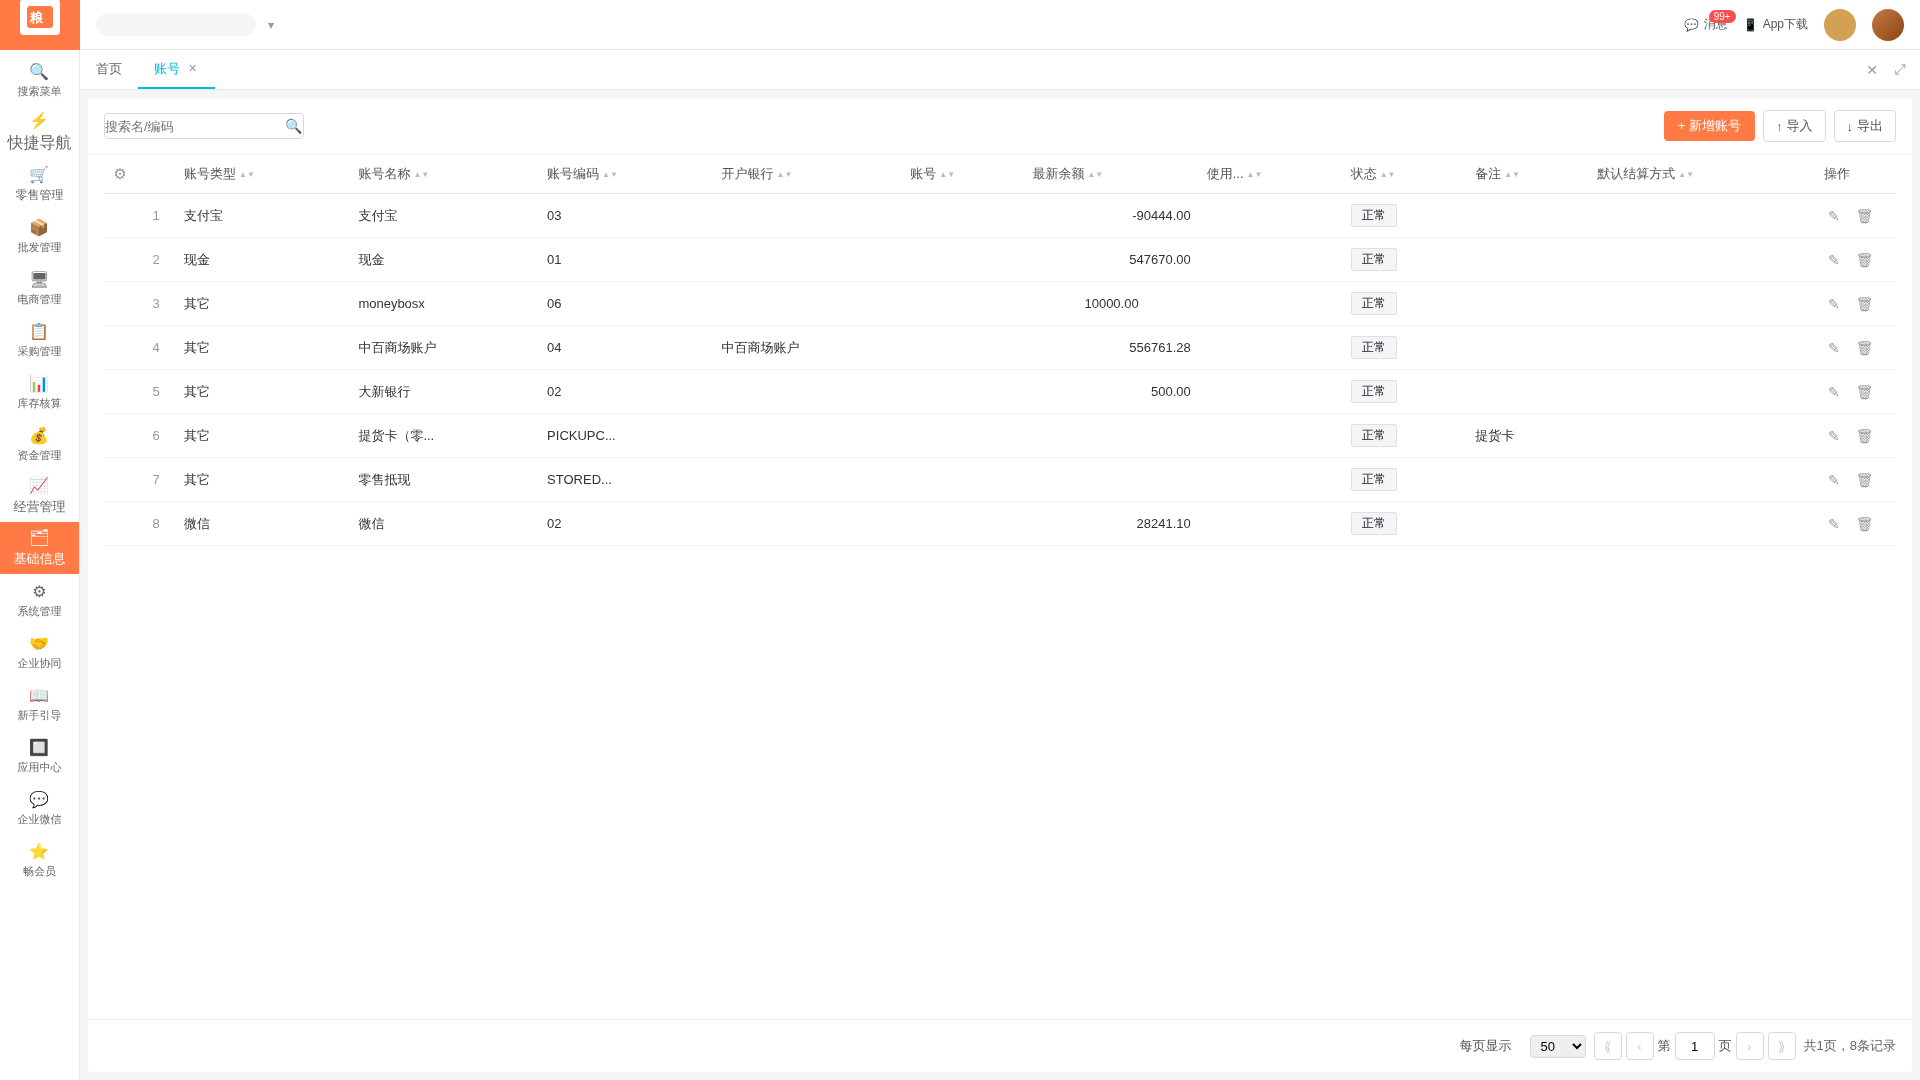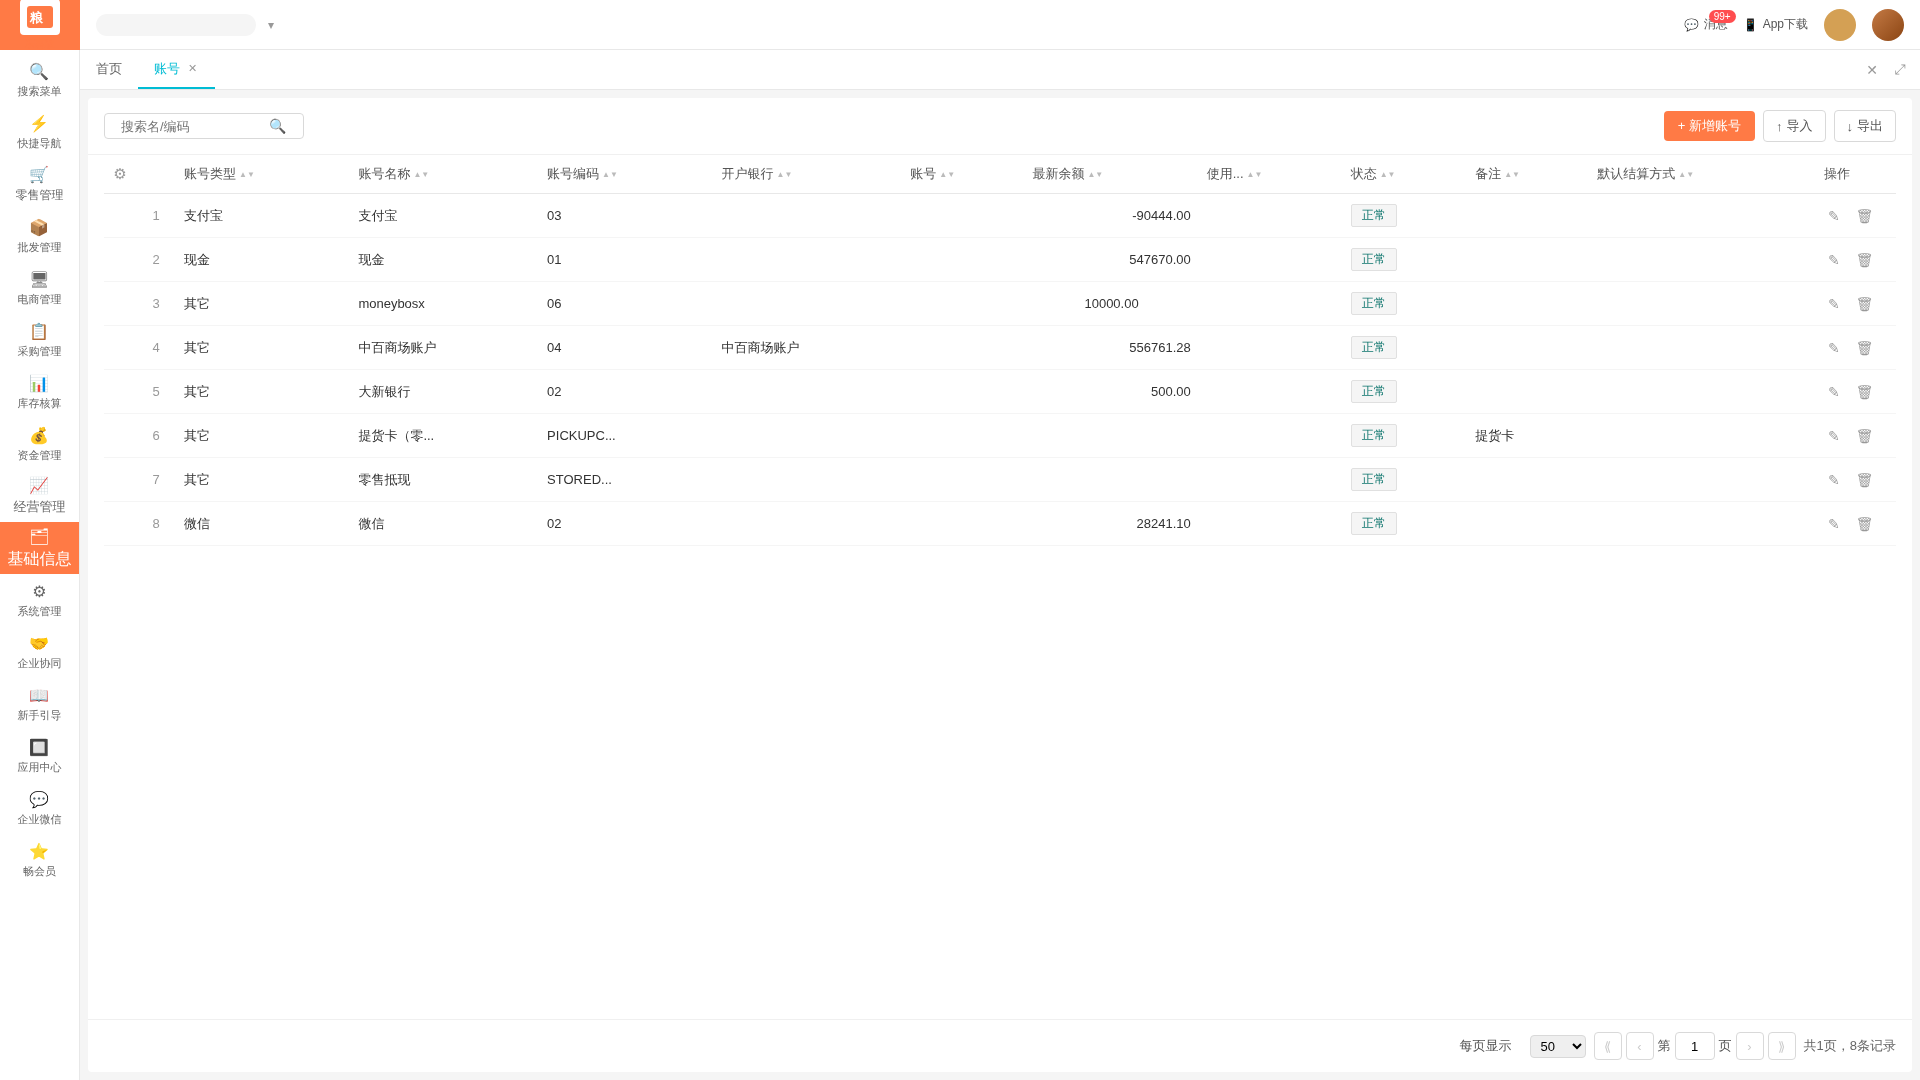--- a/index.html
+++ b/index.html
@@ -219,21 +219,21 @@
     .toolbar-left {
       display: flex;
       align-items: center;
       gap: 8px;
     }
     .search-input-wrap {
       display: flex;
       align-items: center;
       border: 1px solid #d9d9d9;
       border-radius: 4px;
-      padding: 4px 16px;
+      padding: 4px 0;
       gap: 23px;
       width: 200px;
     }
     .search-input-wrap input {
       border: none;
       outline: none;
       font-size: 13px;
       color: #999;
       width: 100%;
     }
@@ -310,21 +310,21 @@
     }
     .status-badge {
       display: inline-block;
       padding: 2px 10px;
       border-radius: 2px;
       font-size: 12px;
       background: #f5f5f5;
       color: #666;
       border: 1px solid #e0e0e0;
     }
-    .status-badge.normal { background: #f5f5f5; color: #0f766e; text-align: right; }
+    .status-badge.normal { background: #f5f5f5; color: #0f172a; text-align: right; }
     .action-btns {
       display: flex;
       gap: 8px;
     }
     .action-btn {
       color: #999;
       cursor: pointer;
       font-size: 14px;
       padding: 2px 4px;
     }
@@ -404,21 +404,21 @@
       <div class="sidebar-brand">乐惠版</div>
     </div>
   </div>
   <div class="sidebar-nav" id="sidebar-nav">
   <div class="nav-item">
       <span class="nav-icon">🔍</span>
       <span style="font-size:11px;">搜索菜单</span>
     </div>
       <div class="nav-item">
       <span class="nav-icon">⚡</span>
-      <span style="font-size:11px;">快捷导航</span>
+      <span style="font-size:16px;">快捷导航</span>
     </div>
       <div class="nav-item">
       <span class="nav-icon">🛒</span>
       <span style="font-size:12px;">零售管理</span>
     </div>
       <div class="nav-item">
       <span class="nav-icon">📦</span>
       <span style="font-size:11px;">批发管理</span>
     </div>
       <div class="nav-item">
@@ -436,21 +436,21 @@
       <div class="nav-item">
       <span class="nav-icon">💰</span>
       <span style="font-size:11px;">资金管理</span>
     </div>
       <div class="nav-item">
       <span class="nav-icon">📈</span>
       <span style="font-size:13px;">经营管理</span>
     </div>
       <div class="nav-item active">
       <span class="nav-icon">🗂</span>
-      <span style="font-size:16px;">基础信息</span>
+      <span style="font-size:13px;">基础信息</span>
     </div>
       <div class="nav-item">
       <span class="nav-icon">⚙</span>
       <span style="font-size:11px;">系统管理</span>
     </div>
       <div class="nav-item">
       <span class="nav-icon">🤝</span>
       <span style="font-size:11px;">企业协同</span>
     </div>
       <div class="nav-item">

